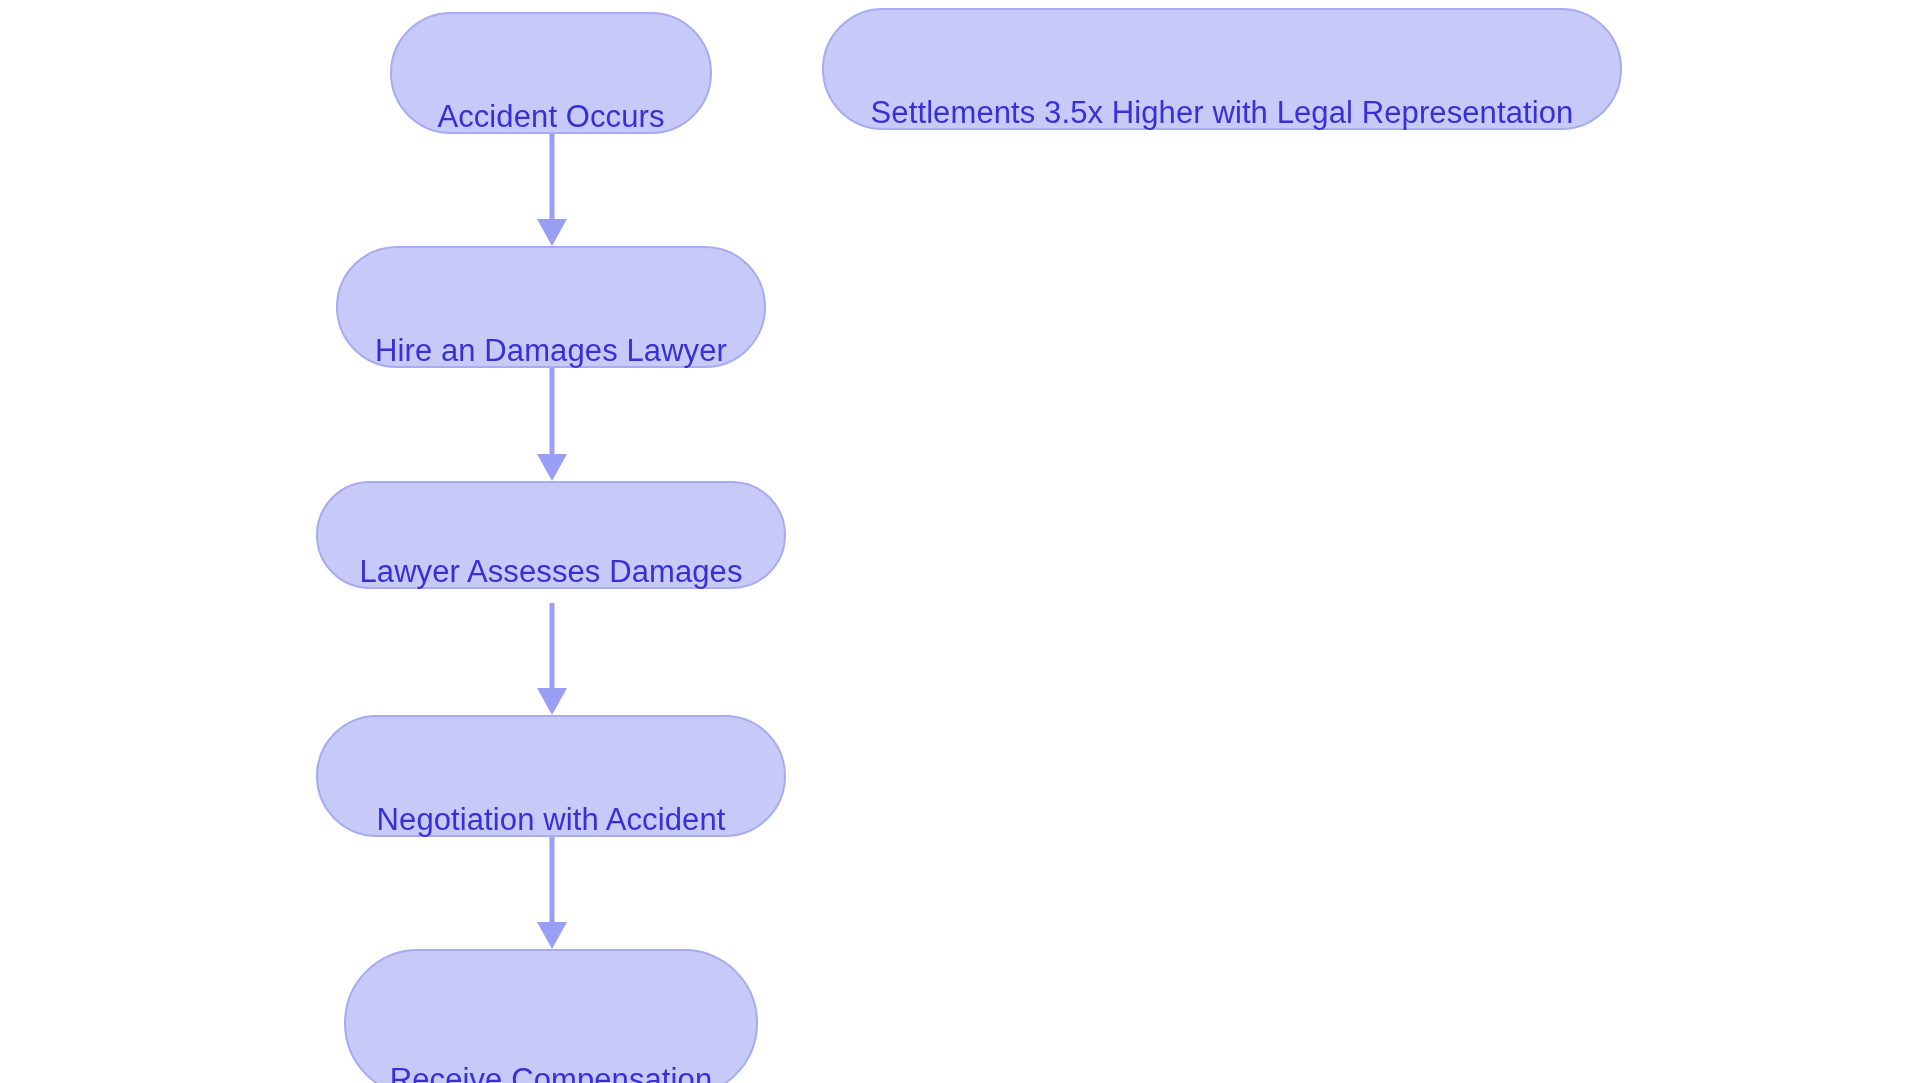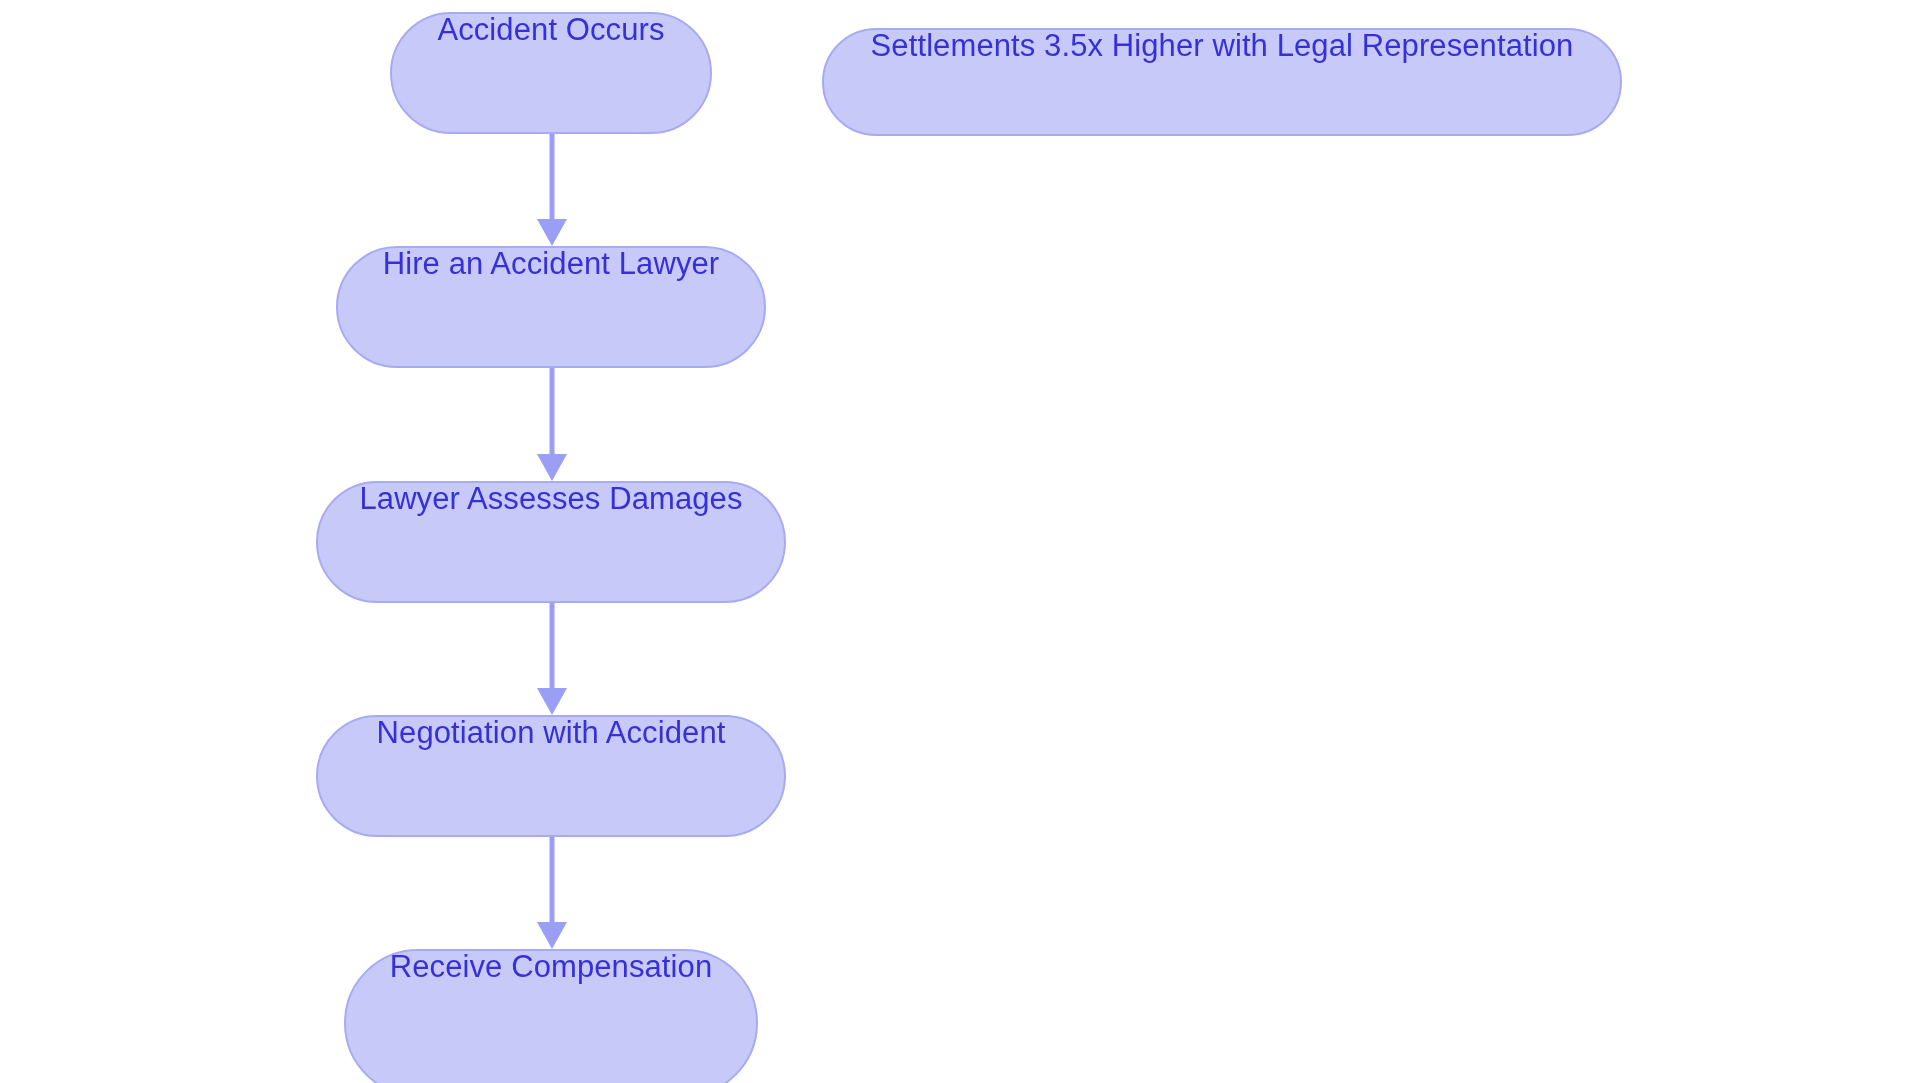--- a/index.html
+++ b/index.html
@@ -24,21 +24,21 @@
   }
 
   
   .node {
     position: absolute;
     box-sizing: border-box;
     background: #c7c9f9;
     border: 2px solid #a7abf2;
     border-radius: 9999px;
     display: flex;
-    align-items: flex-start;
+    align-items: flex-end;
     justify-content: center;
     color: #3730d8;
     font-size: 31px;
     font-weight: 400;
     letter-spacing: 0.1px;
     white-space: nowrap;
     line-height: 1;
     -webkit-font-smoothing: antialiased;
   }
 
@@ -79,32 +79,32 @@
         <line x1="552" y1="837" x2="552" y2="923" stroke="#9a9ef5" stroke-width="5"></line>
         <polygon points="537,922 567,922 552,949" fill="#9a9ef5"></polygon>
       </g>
     </svg>
 
   <div class="node" style="left: 390px; top: 12px; width: 322px; height: 122px; background: rgb(199, 201, 249); border-color: rgb(167, 171, 242); color: rgb(55, 48, 216);">
     <span class="node-label">Accident Occurs</span>
   </div>
 
   <div class="node" style="left: 336px; top: 246px; width: 430px; height: 122px; background: rgb(199, 201, 249); border-color: rgb(167, 171, 242); color: rgb(55, 48, 216);">
-    <span class="node-label">Hire an Accident Lawyer</span>
+    <span class="node-label">Hire an Damages Lawyer</span>
   </div>
 
-  <div class="node" style="left: 316px; top: 481px; width: 470px; height: 122px; background: rgb(199, 201, 249); border-color: rgb(167, 171, 242); color: rgb(55, 48, 216);">
+  <div class="node" style="left: 316px; top: 481px; width: 470px; height: 108px; background: rgb(199, 201, 249); border-color: rgb(167, 171, 242); color: rgb(55, 48, 216);">
     <span class="node-label">Lawyer Assesses Damages</span>
   </div>
 
   <div class="node" style="left: 316px; top: 715px; width: 470px; height: 122px; background: rgb(199, 201, 249); border-color: rgb(167, 171, 242); color: rgb(55, 48, 216);">
     <span class="node-label">Negotiation with Accident</span>
   </div>
 
   <div class="node" style="left: 344px; top: 949px; width: 414px; height: 148px; background: rgb(199, 201, 249); border-color: rgb(167, 171, 242); color: rgb(55, 48, 216);">
     <span class="node-label">Receive Compensation</span>
   </div>
 
-  <div class="node" style="left: 822px; top: 28px; width: 800px; height: 108px; background: rgb(199, 201, 249); border-color: rgb(167, 171, 242); color: rgb(55, 48, 216);">
+  <div class="node" style="left: 822px; top: 8px; width: 800px; height: 122px; background: rgb(199, 201, 249); border-color: rgb(167, 171, 242); color: rgb(55, 48, 216);">
     <span class="node-label">Settlements 3.5x Higher with Legal Representation</span>
   </div>
 
 </div>
 
 </body></html>

